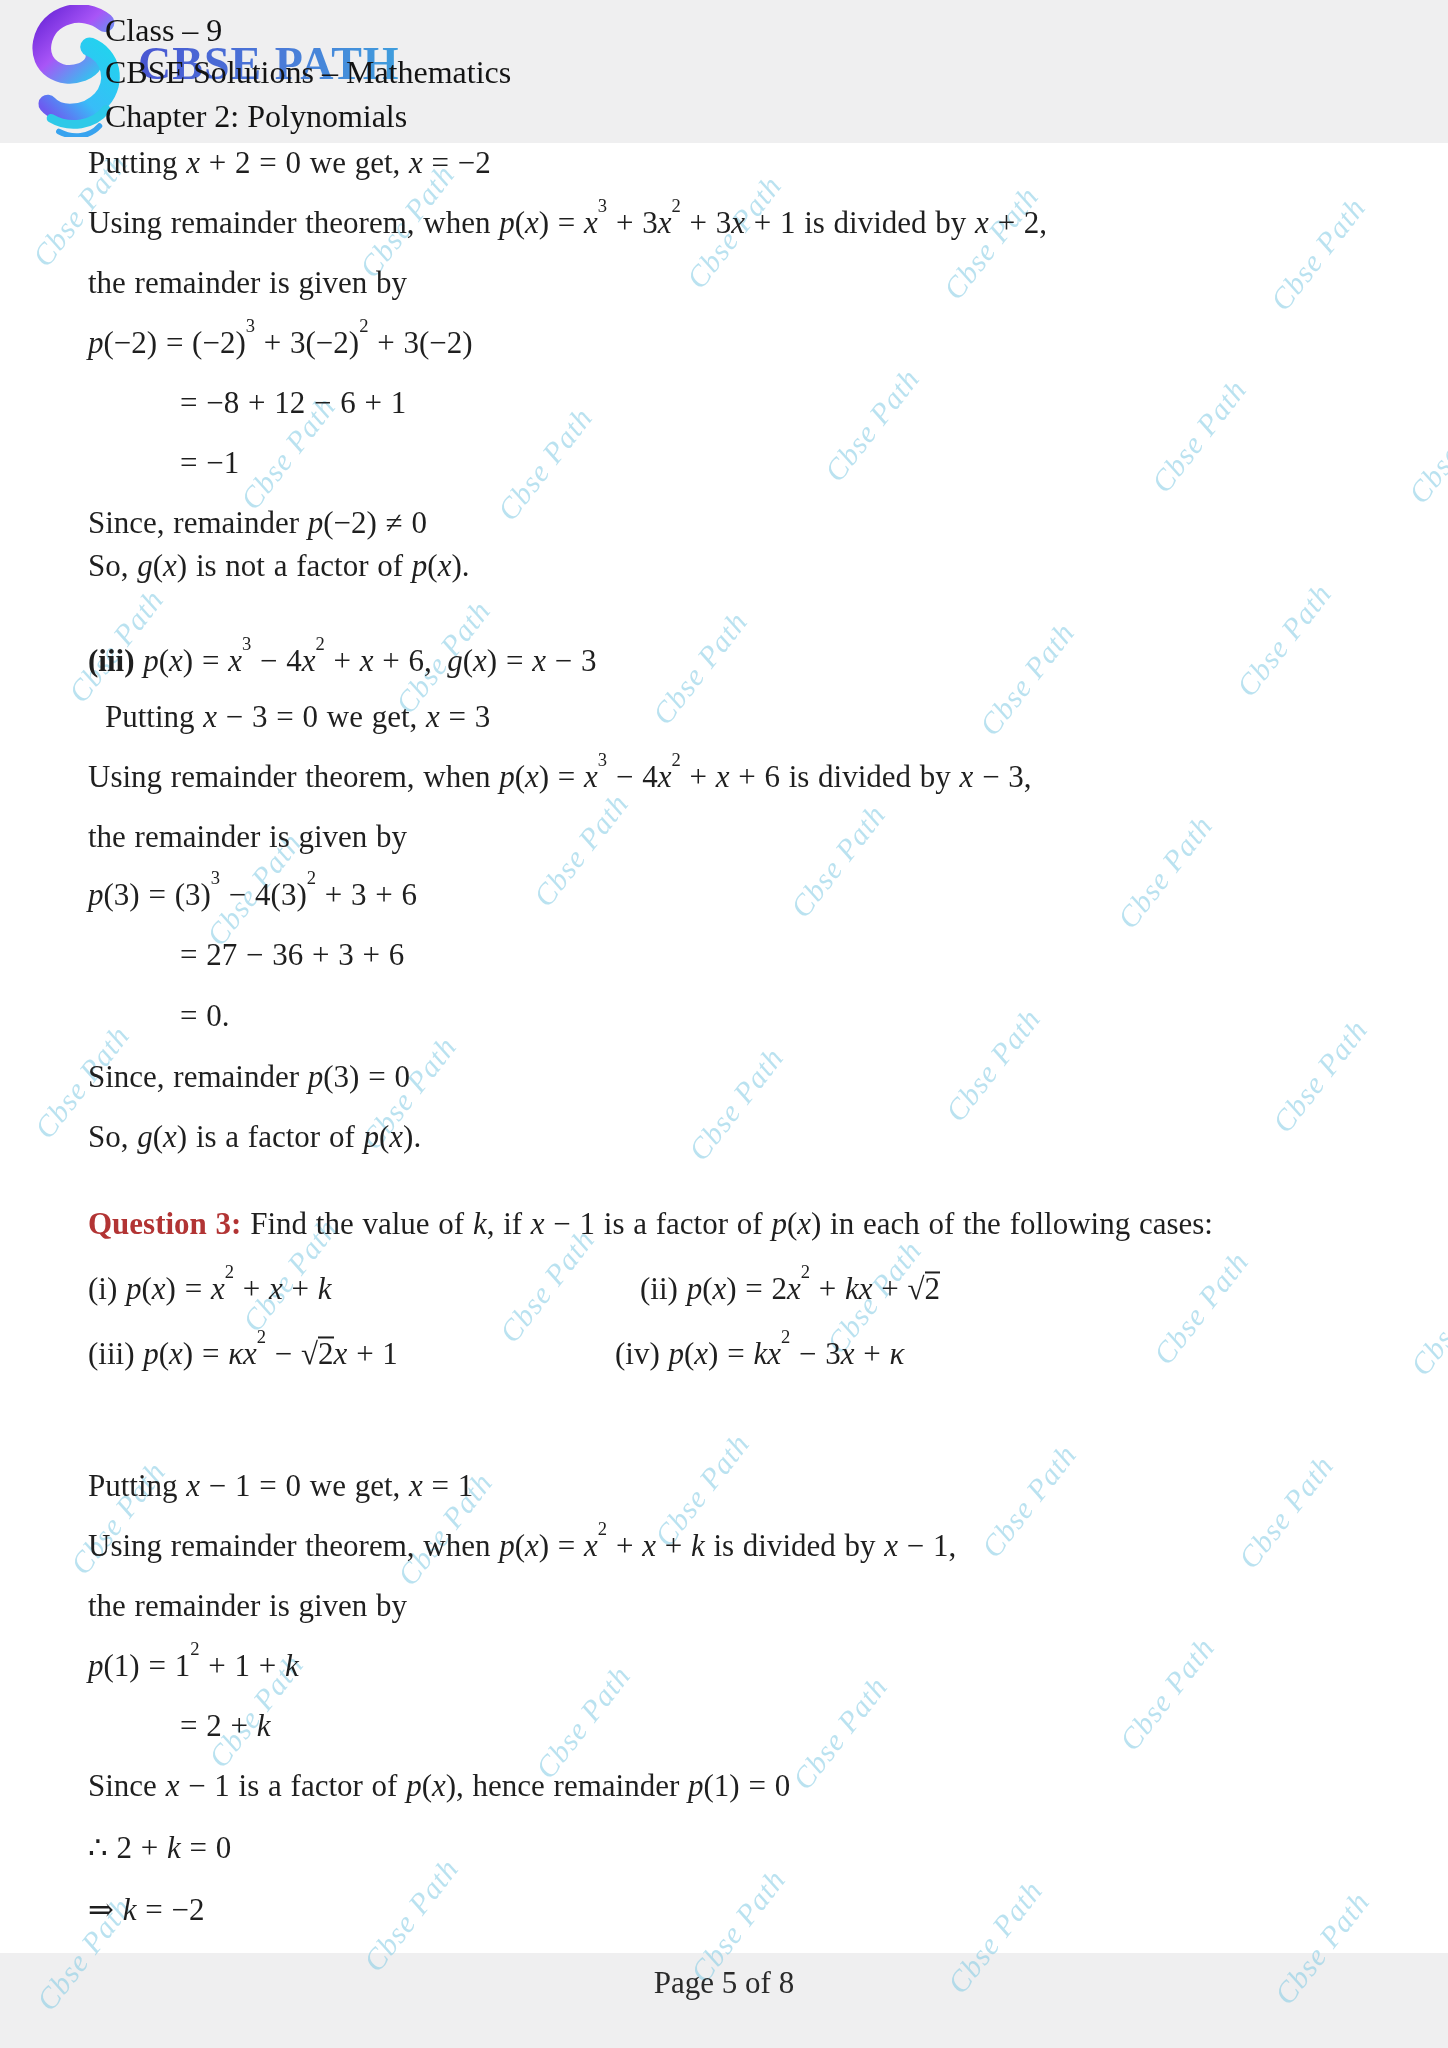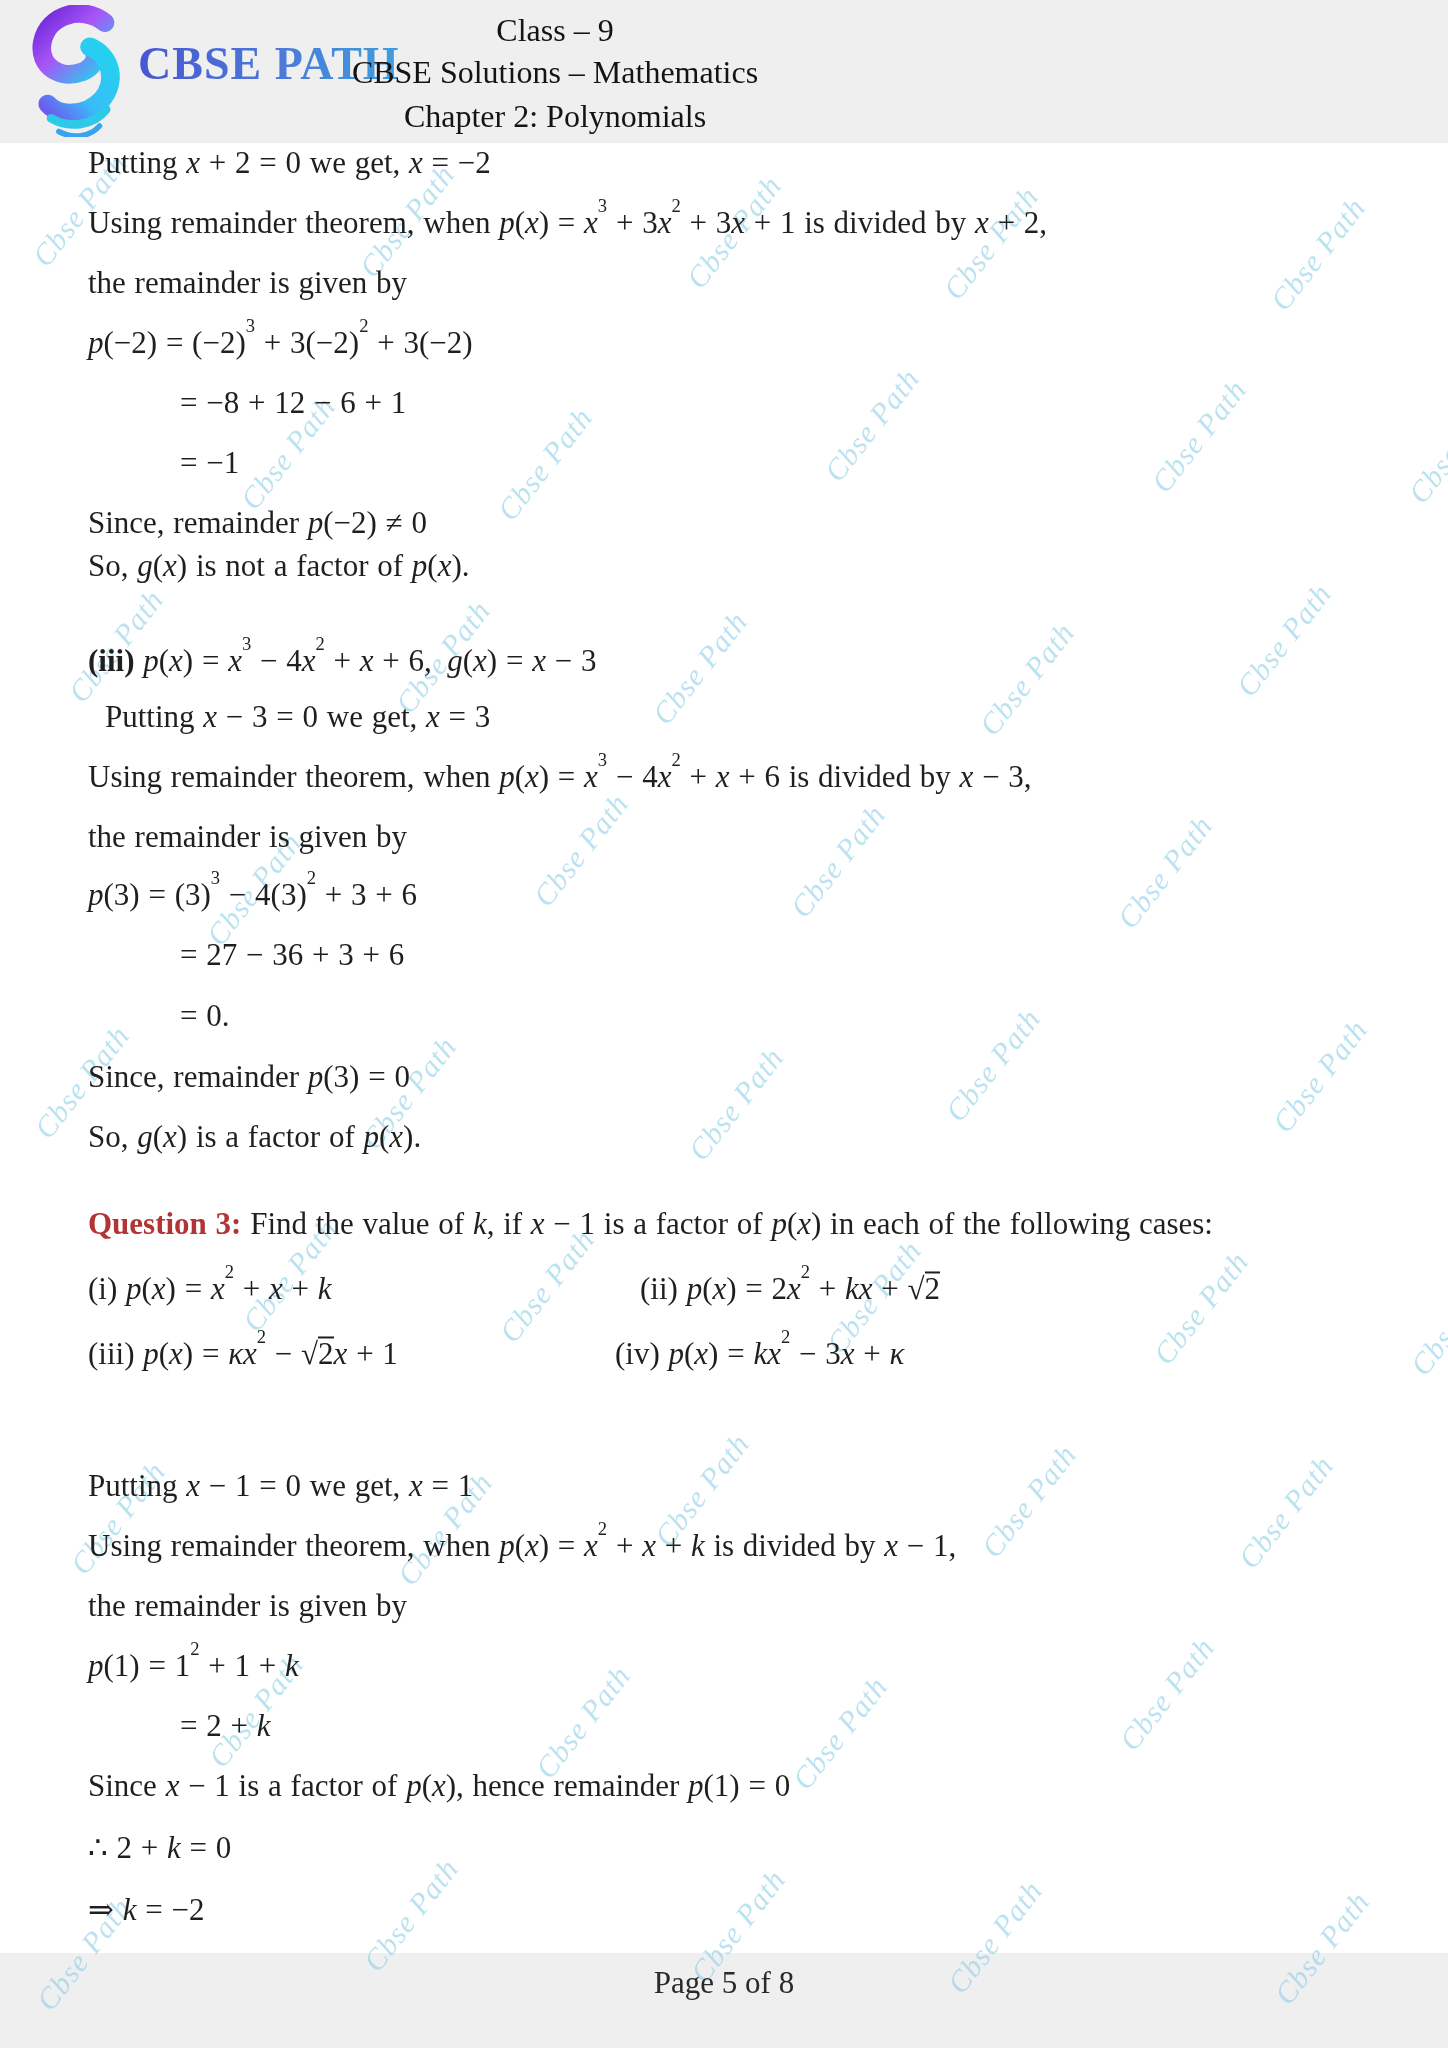--- a/index.html
+++ b/index.html
@@ -14,21 +14,21 @@
   .footer-band{position:absolute;left:0;top:1953px;width:1448px;height:95px;background:#efeff0;}
   
   .logo{position:absolute;left:16px;top:5px;width:112px;height:132px;}
   .brand{
     position:absolute;left:138px;top:41px;
     font-size:46px;font-weight:bold;letter-spacing:1px;line-height:1;
     color:#4766d8;
     background:linear-gradient(90deg,#4956d2 0%,#4a7bd8 55%,#3f9edd 100%);
     -webkit-background-clip:text;background-clip:text;-webkit-text-fill-color:transparent;
   }
-  .header-titles{position:absolute;left:555px;top:0;transform:translateX(-50%);text-align:center;width:900px;}
+  .header-titles{position:absolute;left:555px;top:0;transform:translateX(-50%);width:900px;}
   .ht{position:static;font-size:32px;line-height:1;color:#141414;}
   .ht-class{margin-top:14px;}
   .ht-subject{margin-top:10px;}
   .ht-chapter{margin-top:12px;}
   
   .watermark-layer{position:absolute;inset:0;z-index:1;pointer-events:none;}
   .wm{
     position:absolute;transform:translate(-50%,-50%) rotate(-52deg);
     font-style:italic;font-weight:500;font-size:30px;letter-spacing:1px;
     color:rgba(130,203,228,0.55);white-space:nowrap;

